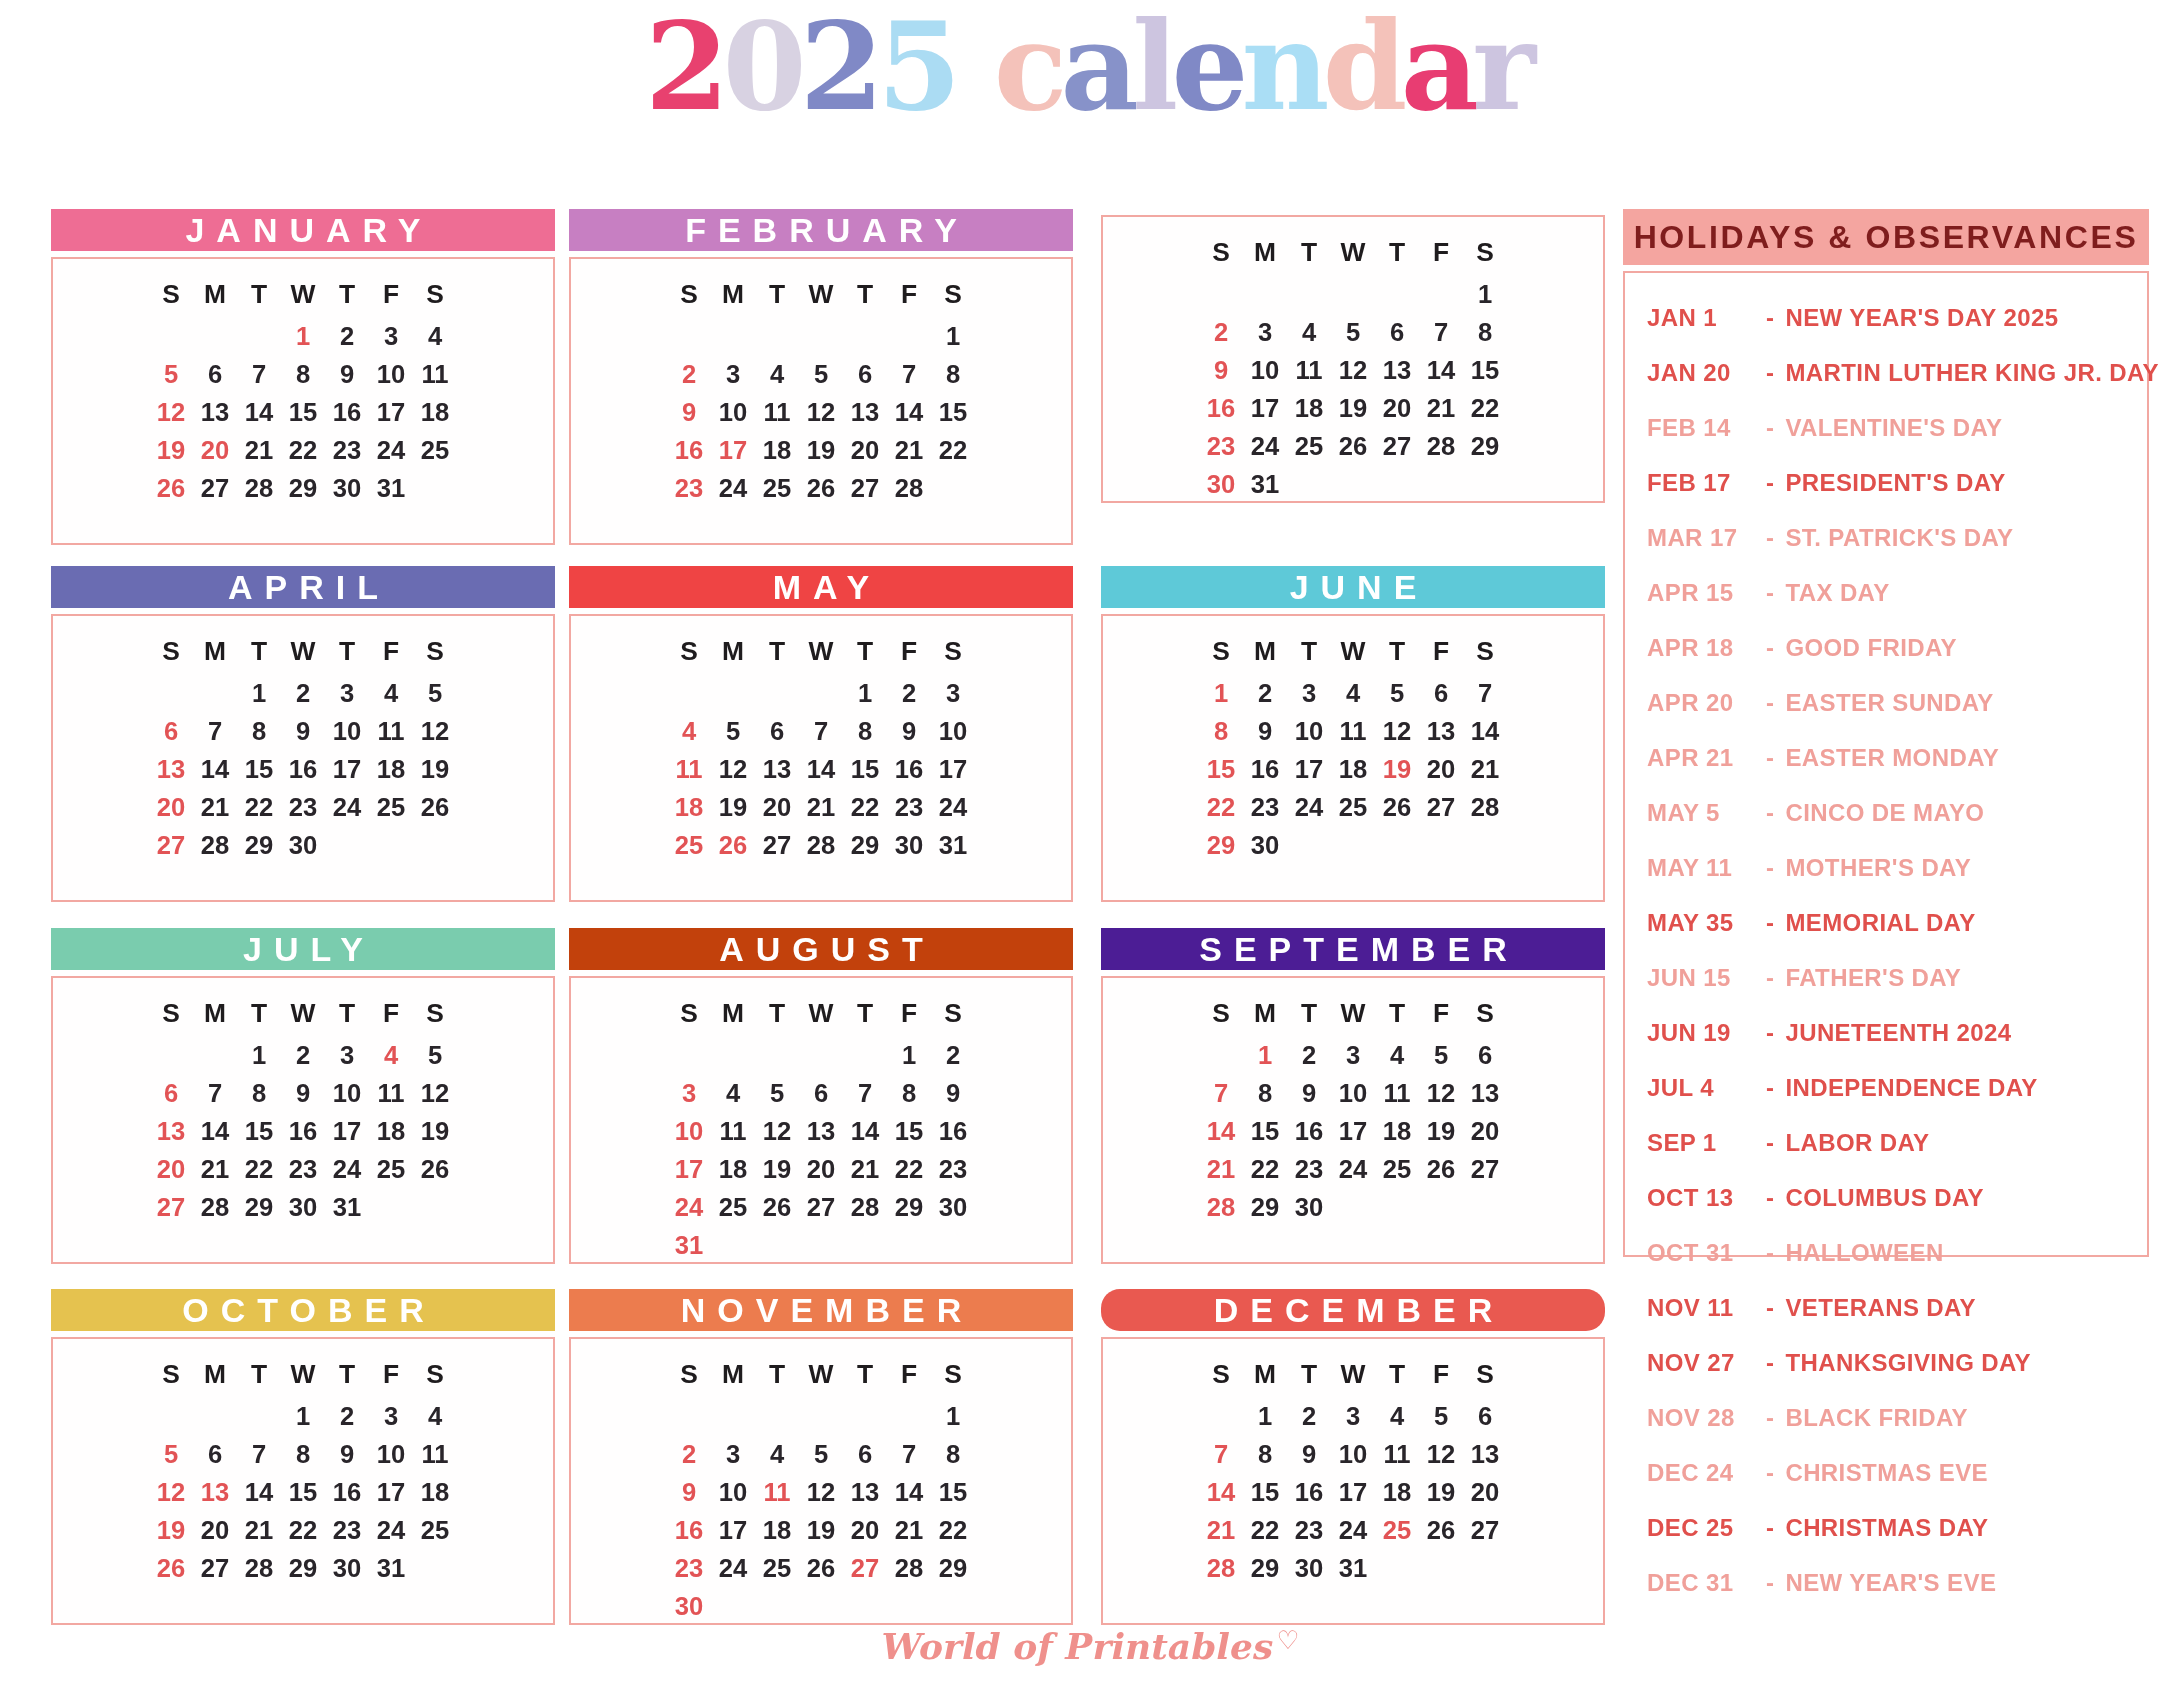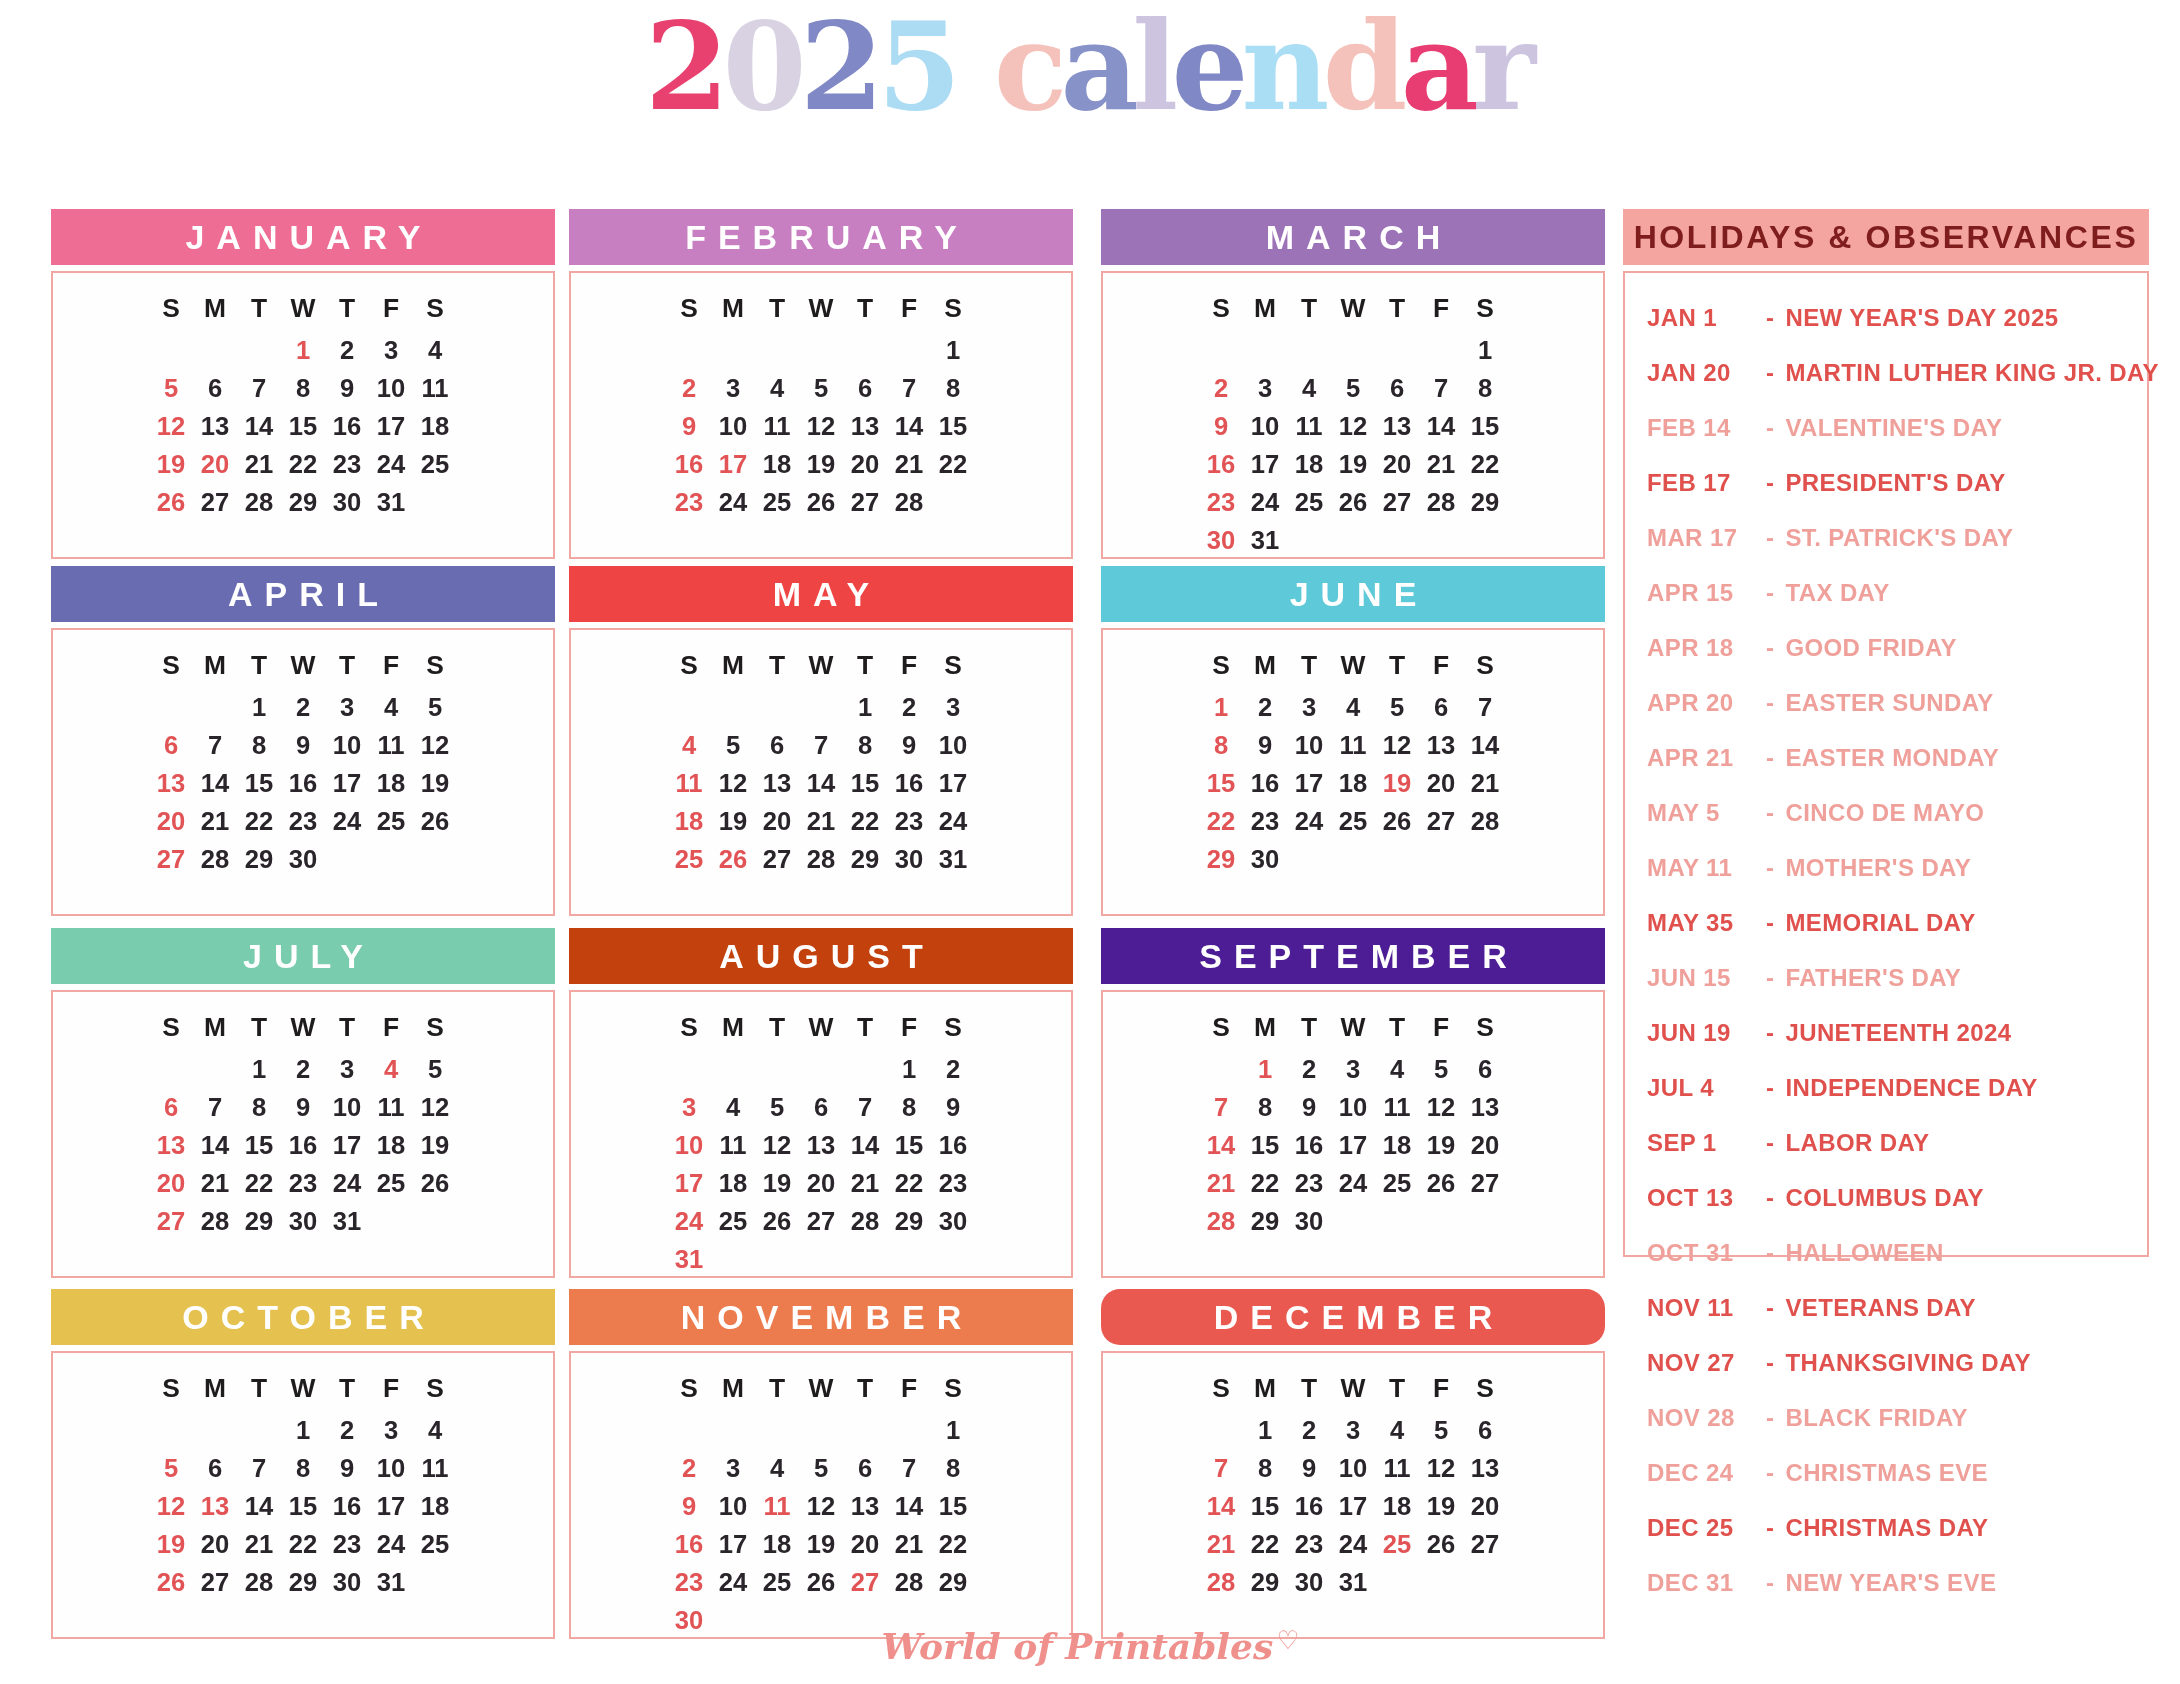--- a/index.html
+++ b/index.html
@@ -7,21 +7,21 @@
         font-family:"Liberation Sans",sans-serif;}
 
   
   .title{position:absolute;top:0;left:0;width:100%;height:183px;
          display:flex;justify-content:center;align-items:flex-start;gap:39px;padding-top:3.4px;box-sizing:border-box;}
   .tword{display:flex;}
   .tword span{font-family:"DejaVu Serif",serif;font-weight:700;font-size:121px;line-height:1.05;margin:0 -3.4px;}
 
   
   .month{position:absolute;width:504px;}
-  .month-header{height:56px;display:flex;align-items:center;justify-content:center;}
+  .month-header{height:42px;display:flex;align-items:center;justify-content:center;}
   .month-header span{color:#ffffff;font-weight:700;font-size:34px;letter-spacing:12px;margin-right:-12px;}
   .month-box{margin-top:6px;height:288px;border:2.6px solid var(--border-salmon,#f2a8a2);
              background:#fffefe;box-sizing:border-box;padding-top:12px;}
   .mgrid{display:grid;grid-template-columns:repeat(7,44px);justify-content:center;}
   .mgrid span{height:38px;display:flex;align-items:center;justify-content:center;
               font-weight:700;font-size:25.6px;color:#29252a;}
   .mgrid span.wd{height:46px;font-size:26.4px;color:#1f1c1e;}
   .mgrid span.red{color:var(--accent-red,#e25355);}
 
   
@@ -163,23 +163,20 @@
             <span class="day">24</span>
             <span class="day">25</span>
             <span class="day">26</span>
             <span class="day">27</span>
             <span class="day">28</span>
             <span class="day"></span>
           </div>
         </div>
       </div>
       <div class="month" style="left: 1101px; top: 209px;">
-        <div class="month-header" style="background: rgb(157, 115, 184);">
-          <span>MARCH</span>
-        </div>
         <div class="month-box">
           <div class="mgrid">
             <span class="wd">S</span>
             <span class="wd">M</span>
             <span class="wd">T</span>
             <span class="wd">W</span>
             <span class="wd">T</span>
             <span class="wd">F</span>
             <span class="wd">S</span>
             <span class="day"></span>

